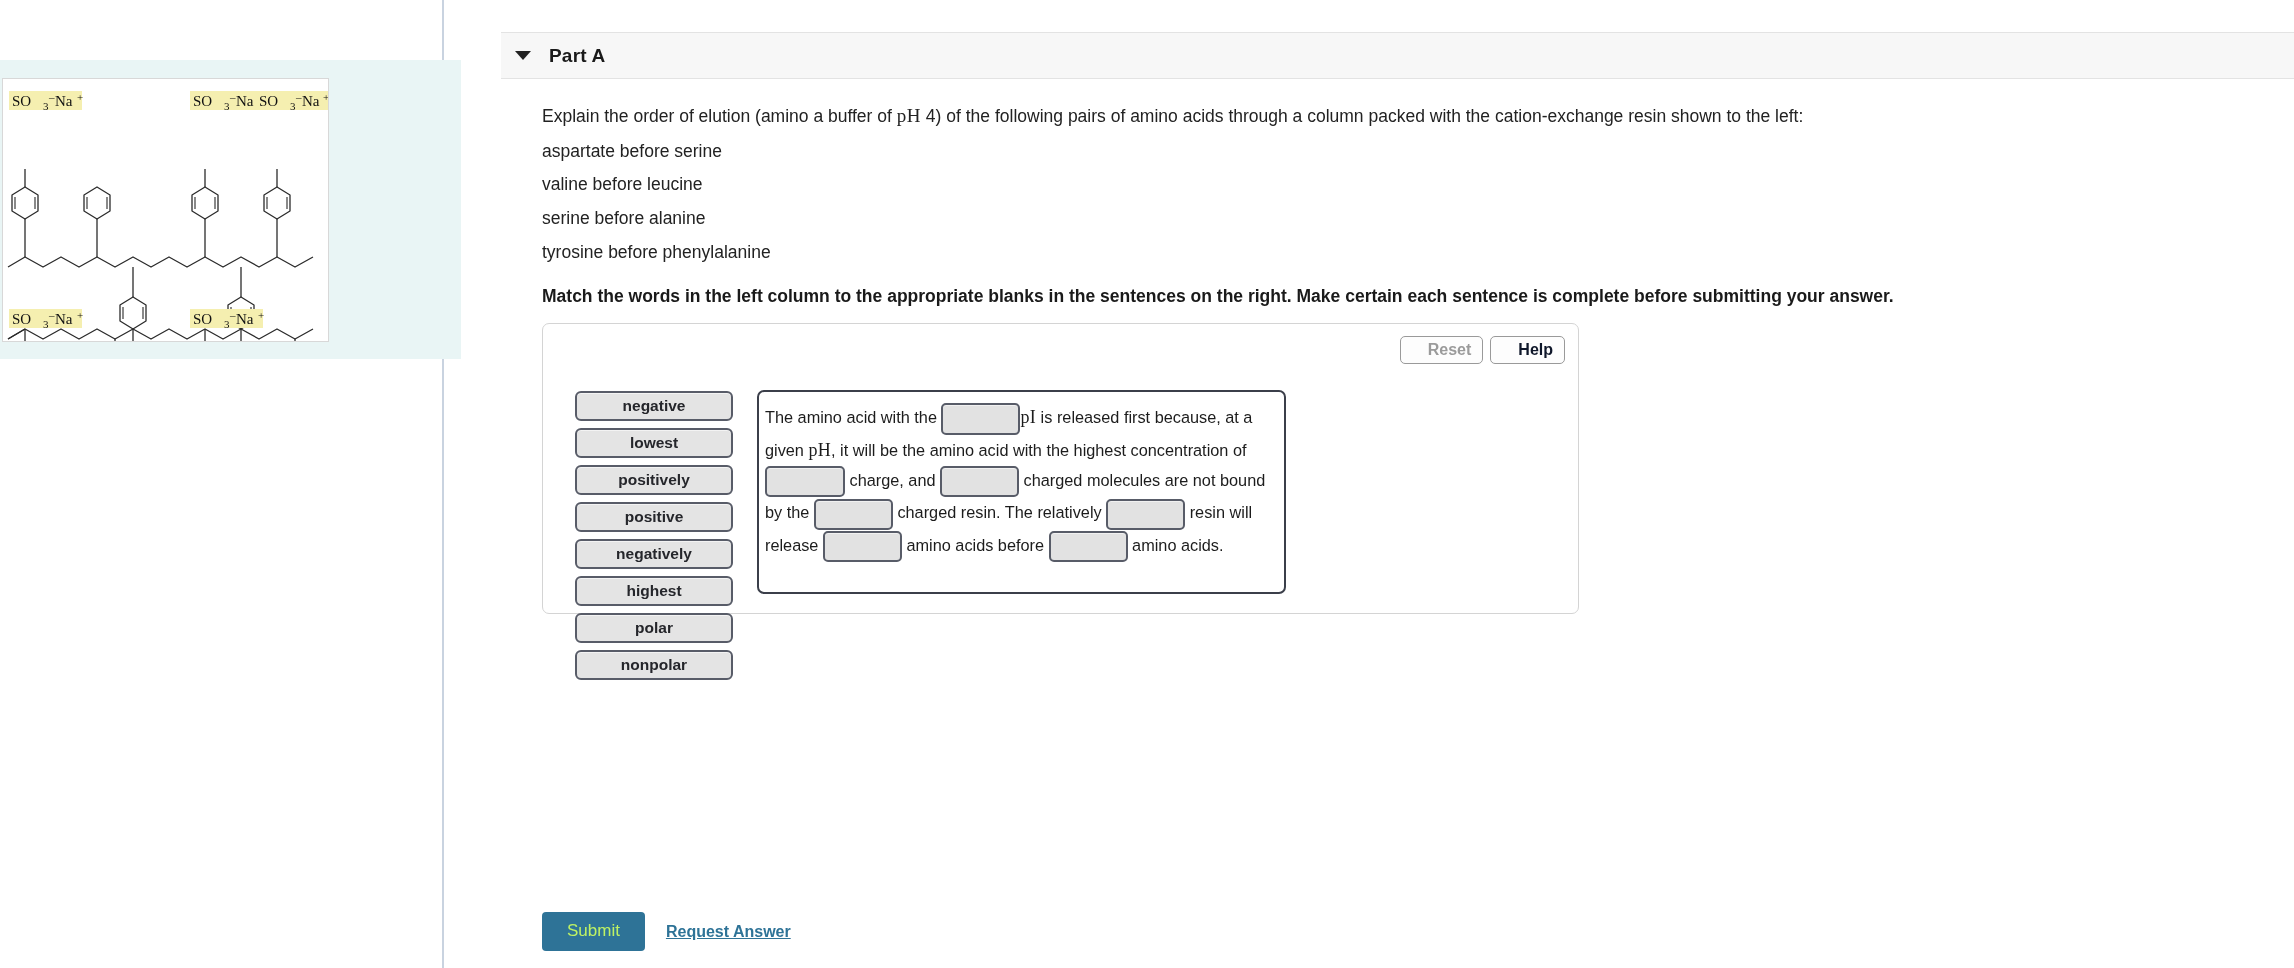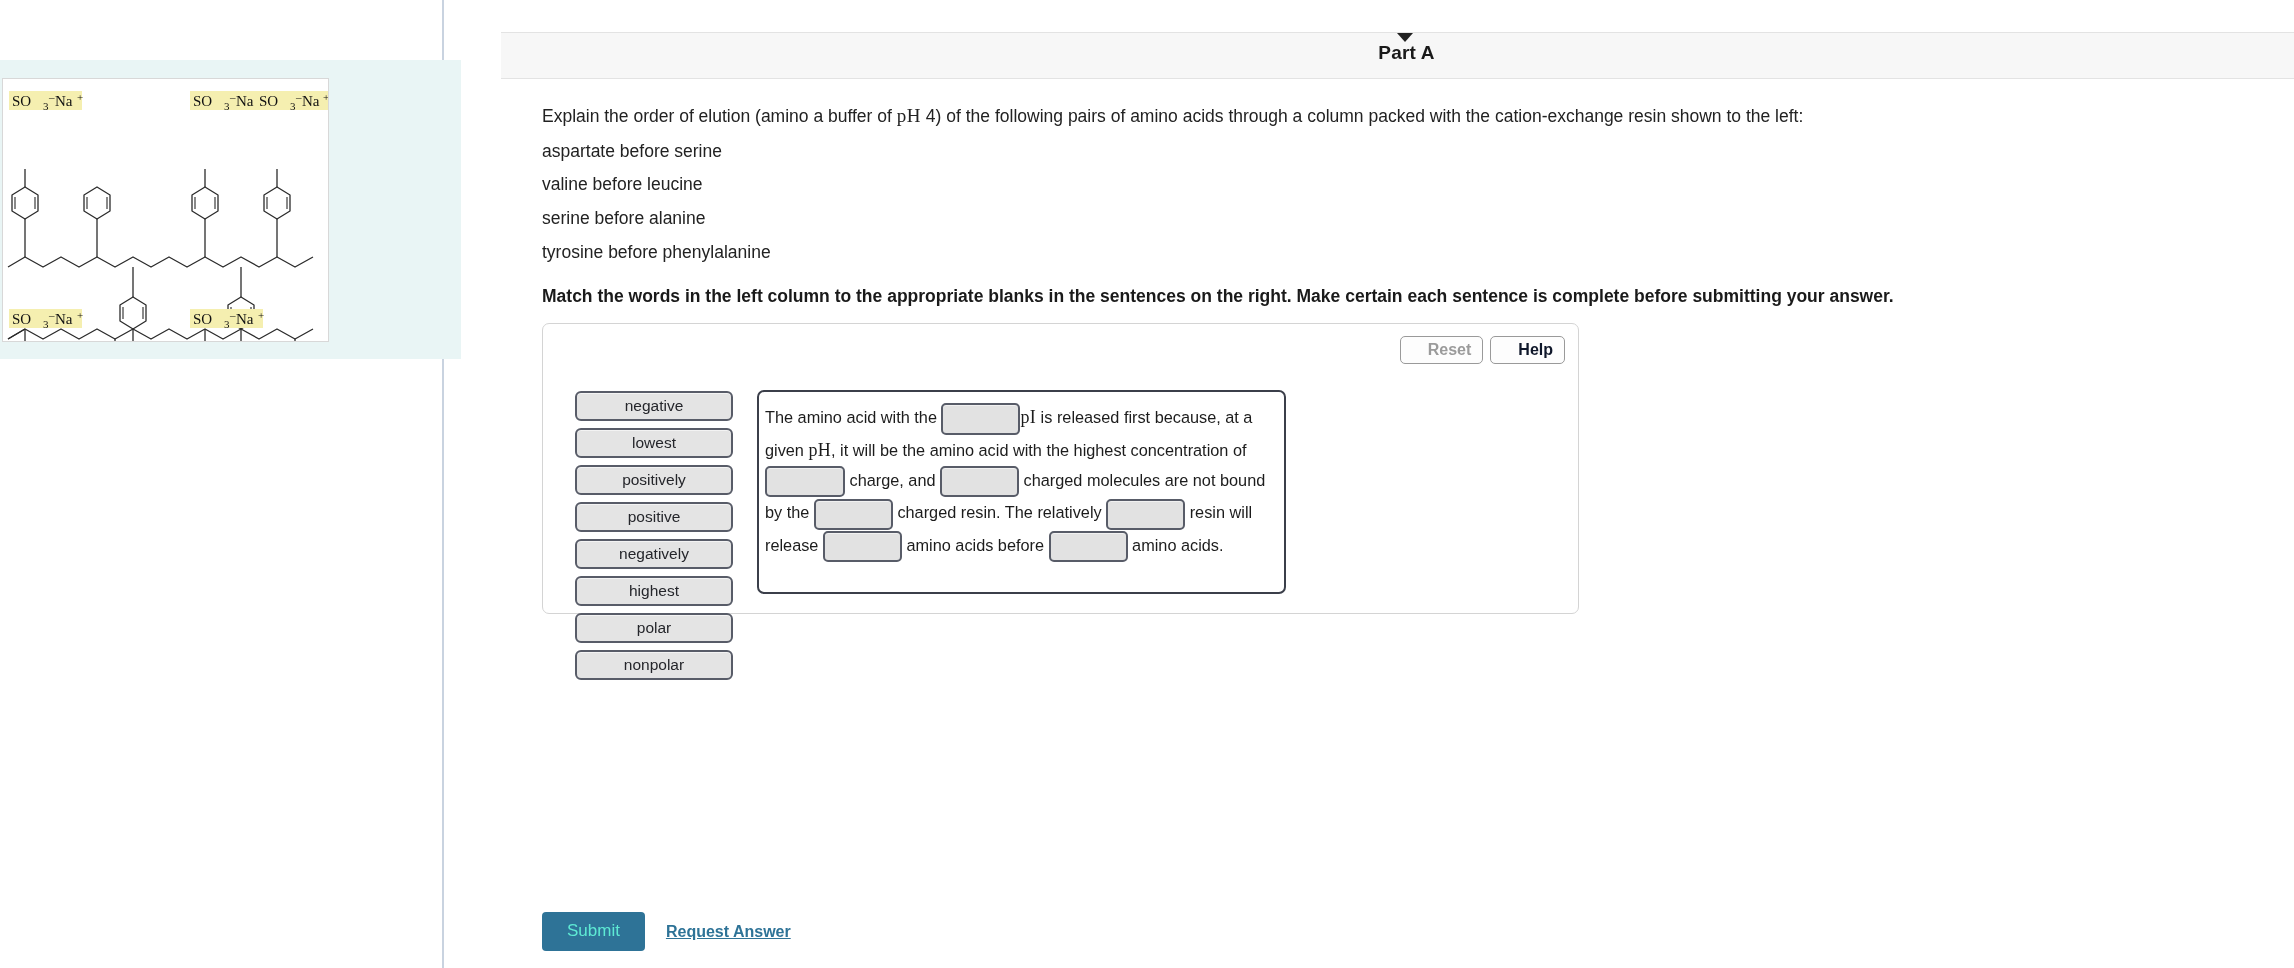--- a/index.html
+++ b/index.html
@@ -35,21 +35,21 @@
   .right-panel {
     position: absolute; left: 475px; top: 0; right: 0; top: 0; height: 968px;
     background: #ffffff;
   }
 
   .part-header {
     position: absolute; left: 26px; top: 32px; right: 0; height: 47px;
     background: #f7f7f7;
     border-top: 1px solid #e3e3e3;
     border-bottom: 1px solid #e3e3e3;
-    display: flex; align-items: center; flex-direction: column;
+    display: flex; align-items: center;
   }
   .disclosure-tri {
     margin-left: 14px;
     width: 0; height: 0;
     border-left: 8px solid transparent;
     border-right: 8px solid transparent;
     border-top: 9px solid #222;
     cursor: pointer;
   }
   .part-title {
@@ -106,21 +106,21 @@
     width: 158px;
     display: flex; flex-direction: column; gap: 7px;
   }
   .word-chip {
     height: 30px;
     background: #e4e4e4;
     border: 2px solid #585c68;
     border-radius: 6px;
     box-shadow: inset 0 1px 0 #f3f3f3;
     display: flex; align-items: center; justify-content: center;
-    font-size: 15.5px; font-weight: normal; color: #25262b;
+    font-size: 15.5px; font-weight: bold; color: #25262b;
     cursor: grab;
     user-select: none;
   }
 
   
   .sentence-box {
     position: absolute; left: 214px; top: 66px;
     width: 529px; height: 204px;
     border: 2px solid #3b3f4a;
     border-radius: 7px;
@@ -151,21 +151,21 @@
   .blank.w6 { width: 79px; height: 31px; }
   .blank.w7 { width: 79px; height: 31px; }
 
   
   .submit-row {
     position: absolute; left: 67px; top: 912px;
     display: flex; align-items: center; gap: 21px;
   }
   .submit-btn {
     background: #2e7397;
-    color: #5eead4;
+    color: #bef264;
     border: none;
     border-radius: 4px;
     font-family: "Liberation Sans", sans-serif;
     font-size: 17px;
     padding: 9px 25px 10px 25px;
     cursor: pointer;
   }
   .request-link {
     color: #2e7397;
     font-size: 16px;

